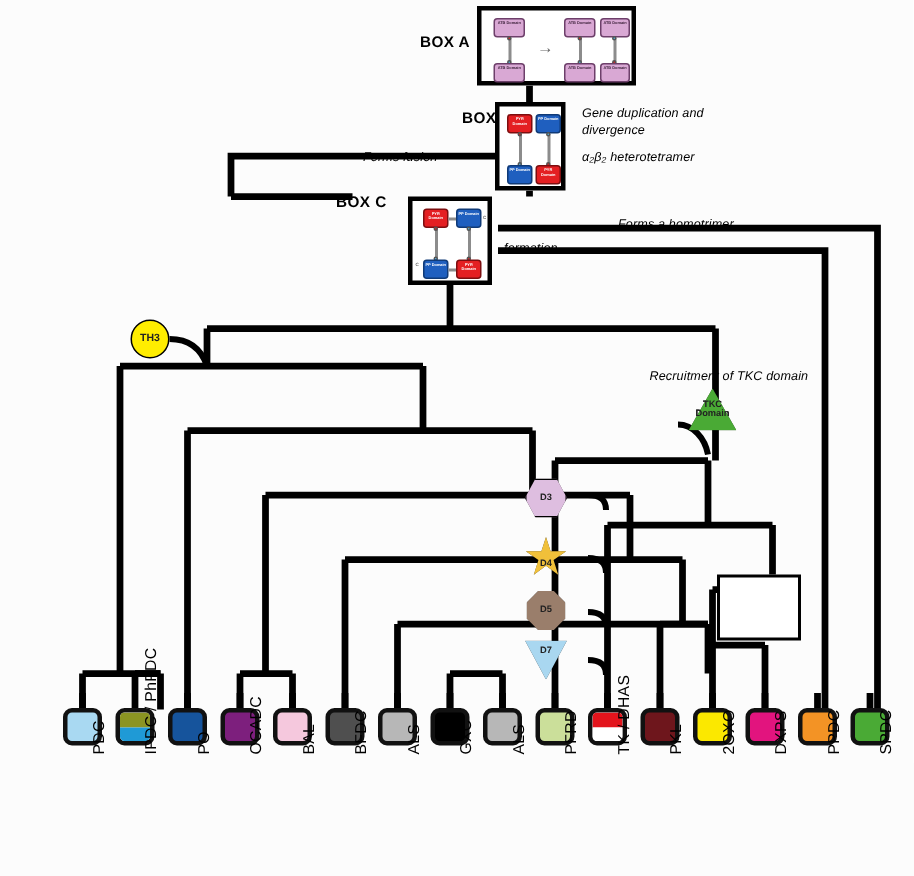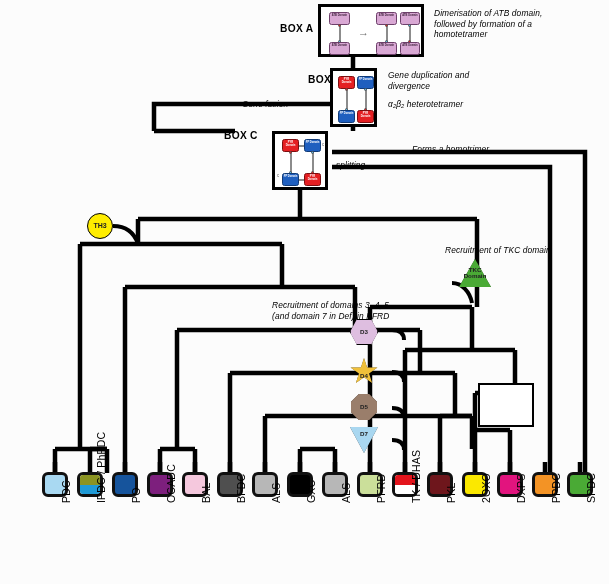--- a/index.html
+++ b/index.html
@@ -275,23 +275,20 @@
 Domain</div>
 
       <div class="blk pink" style="left:79px;top:5px;width:20px;height:13px;">ATB
 Domain</div>
       <div class="link" style="left:88px;top:18px;height:17px;"></div>
       <div class="dot b" style="left:87px;top:17px;"></div>
       <div class="dot r" style="left:87px;top:33px;"></div>
       <div class="blk pink" style="left:79px;top:35px;width:20px;height:13px;">ATB
 Domain</div>
   </div>
-  <div class="note" style="left:434px;top:8px;width:170px;">Dimerisation of ATB domain,
-followed by formation of a
-homotetramer</div>
 
   <div class="boxlabel" style="left:308px;top:74px;">BOX B</div>
   <div class="schem" style="left:330px;top:68px;width:47px;height:59px;">
       <div class="blk red" style="left:5px;top:5px;width:17px;height:13px;">PYR
 Domain</div>
       <div class="blk blue" style="left:24px;top:5px;width:17px;height:13px;">PP
 Domain</div>
       <div class="link" style="left:13px;top:18px;height:21px;"></div>
       <div class="link" style="left:32px;top:18px;height:21px;"></div>
       <div class="dot r" style="left:12px;top:17px;"></div>
@@ -300,21 +297,21 @@
       <div class="dot r" style="left:31px;top:37px;"></div>
       <div class="blk blue" style="left:5px;top:39px;width:17px;height:13px;">PP
 Domain</div>
       <div class="blk red" style="left:24px;top:39px;width:17px;height:13px;">PYR
 Domain</div>
   </div>
   <div class="note" style="left:388px;top:99px;width:160px;">α₂β₂ heterotetramer</div>
   <div class="note" style="left:388px;top:70px;width:160px;">Gene duplication and
 divergence</div>
 
-  <div class="note" style="left:242px;top:99px;">Gene fusion</div>
+  <div class="note" style="left:242px;top:99px;">Forms fusion</div>
 
   <div class="boxlabel" style="left:224px;top:130px;">BOX C</div>
   <div class="schem" style="left:272px;top:131px;width:56px;height:59px;">
       <div class="blk red" style="left:7px;top:5px;width:17px;height:13px;">PYR
 Domain</div>
       <div class="hlink" style="left:24px;top:11px;width:5px;"></div>
       <div class="blk blue" style="left:29px;top:5px;width:17px;height:13px;">PP
 Domain</div>
       <div class="cterm" style="left:47px;top:9px;">C</div>
 
@@ -327,35 +324,33 @@
 
       <div class="cterm" style="left:2px;top:40px;">C</div>
       <div class="blk blue" style="left:7px;top:39px;width:17px;height:13px;">PP
 Domain</div>
       <div class="hlink" style="left:24px;top:45px;width:5px;"></div>
       <div class="blk red" style="left:29px;top:39px;width:17px;height:13px;">PYR
 Domain</div>
   </div>
 
   <div class="note" style="left:412px;top:144px;">Forms a homotrimer</div>
-  <div class="note" style="left:336px;top:160px;">splitting</div>
+  <div class="note" style="left:336px;top:160px;">formation</div>
 
   <div class="glyph th3circ" style="left:87px;top:213px;">
     <span class="cap">TH3</span>
   </div>
 
-  <div class="note" style="left:445px;top:245px;">Recruitment of TKC domain</div>
+  <div class="note" style="left:433px;top:245px;">Recruitment of TKC domain</div>
   <div class="glyph shadow" style="left:459px;top:259px;width:32px;height:28px;">
     <div class="tri-tkc"></div>
     <span class="cap">TKC
 Domain</span>
   </div>
 
-  <div class="note" style="left:272px;top:300px;width:200px;">Recruitment of domains 3, 4, 5
-(and domain 7  in Def) in PFRD</div>
 
   <div class="glyph shadow" style="left:350px;top:319px;width:28px;height:26px;">
     <div class="hex-d3"></div>
     <span class="cap">D3</span>
   </div>
 
   <div class="glyph shadow" style="left:350px;top:358px;width:28px;height:27px;">
     <div class="star-d4"></div>
     <span class="cap" style="padding-top:4px;">D4</span>
   </div>

